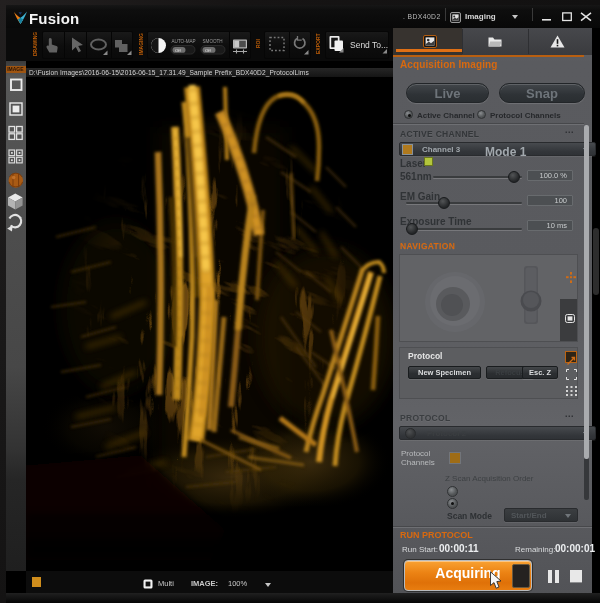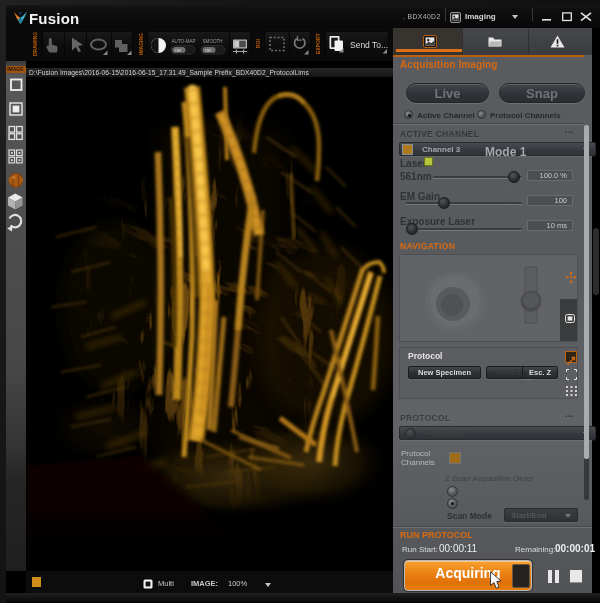--- a/index.html
+++ b/index.html
@@ -454,21 +454,21 @@
         <div class="knob" style="left:75px;"></div>
       </div>
     <div class="valbox" style="top:142px;">100.0 %</div>
 
     <div class="slabel" style="top:163px;">EM Gain</div>
     <div class="slider" style="left:13px;top:174px;width:116px;">
         <div class="knob" style="left:32px;"></div>
       </div>
     <div class="valbox" style="top:167px;">100</div>
 
-    <div class="slabel" style="top:188px;">Exposure Laser</div>
+    <div class="slabel" style="top:188px;">Exposure Time</div>
     <div class="slider" style="left:13px;top:200px;width:116px;">
         <div class="knob" style="left:0px;"></div>
       </div>
     <div class="valbox" style="top:192px;">10 ms</div>
 
     <div class="sechead ohead" style="top:213px;color:#d8690f;">NAVIGATION</div>
 
     <div id="navbox">
       <svg class="abs" style="left:0;top:0" width="177" height="86" viewBox="0 0 177 86">
         <circle cx="55" cy="47" r="30" fill="#68696d" opacity="0.7"></circle>
@@ -540,21 +540,21 @@
     <div class="rlabel" style="left:54px;top:483px;color:#2d3033;font-size:8.5px;">Scan Mode</div>
     <div class="dropdown" style="left:111px;top:480px;width:74px;background:linear-gradient(#3b3e41,#2f3235);">
       <div class="abs" style="left:6px;top:2px;font-size:8px;color:#52565a;font-weight:bold;">Start/End</div>
       <div class="ddcaret" style="border-top-color:#70757a;"></div>
     </div>
 
     <div class="abs" style="left:0;top:498px;width:199px;height:1px;background:#47484b;"></div>
     <div class="abs" style="left:0;top:499px;width:199px;height:1px;background:#6e6f73;"></div>
     <div class="ohead abs" style="left:7px;top:502px;font-size:9px;">RUN PROTOCOL</div>
     <div class="abs" style="left:9px;top:517px;font-size:8px;color:#d9dbdd;">Run Start:</div>
-    <div class="abs" style="left:46px;top:515px;font-size:10px;color:#eceef0;font-weight:normal;">00:00:11</div>
+    <div class="abs" style="left:46px;top:515px;font-size:10px;color:#eceef0;font-weight:bold;">00:00:11</div>
     <div class="abs" style="left:122px;top:517px;font-size:8px;color:#d9dbdd;">Remaining:</div>
     <div class="abs" style="left:162px;top:515px;font-size:10px;color:#eceef0;font-weight:bold;">00:00:01</div>
     <div id="acqbtn">Acquiring
       <div class="abs" style="left:107px;top:3px;width:18px;height:24px;background:#252220;border-radius:2px;border:1px solid #6a5a40;"></div>
     </div>
     <svg class="abs" style="left:155px;top:541px" width="35" height="15" viewBox="0 0 35 15">
       <rect x="0" y="1" width="4" height="13" fill="#e8e8e8"></rect>
       <rect x="7" y="1" width="4" height="13" fill="#e8e8e8"></rect>
       <rect x="22" y="1" width="12" height="12.4" fill="#e8e8e8"></rect>
     </svg>

